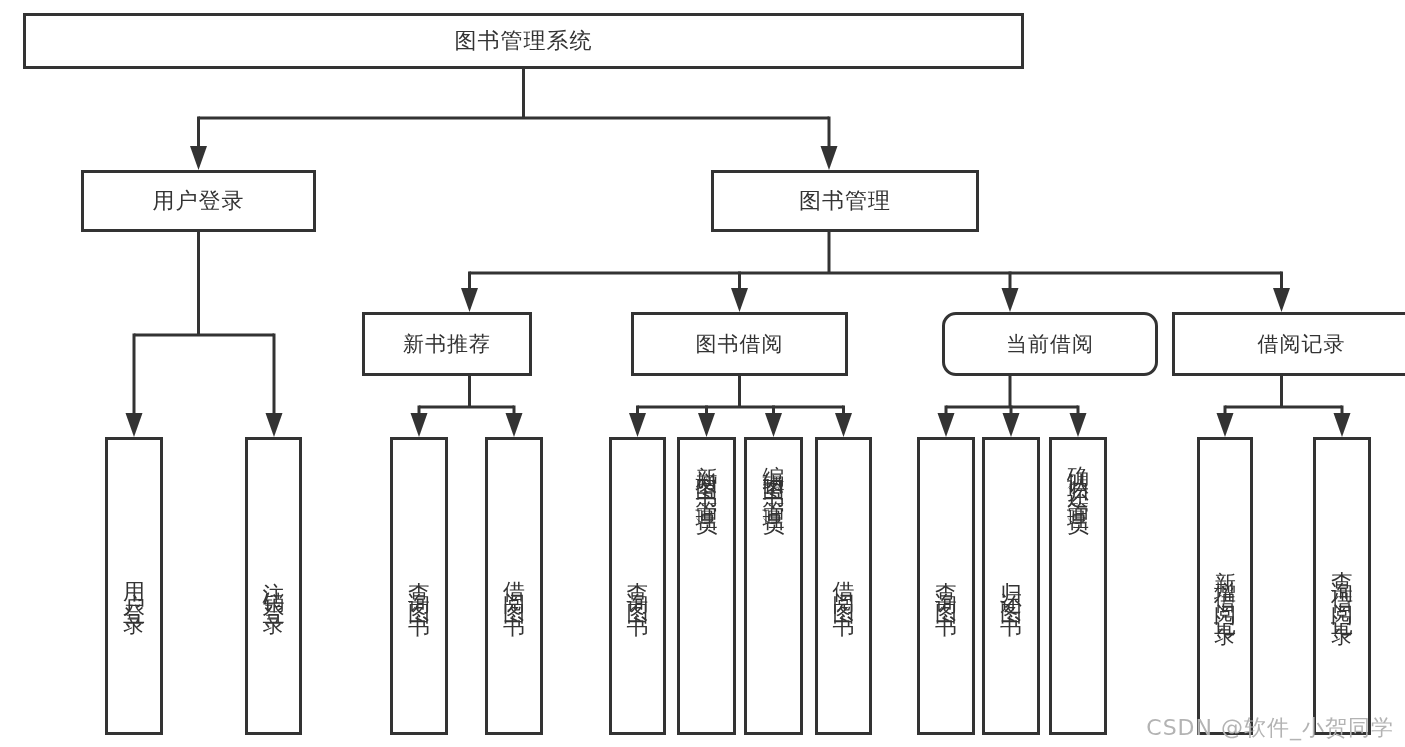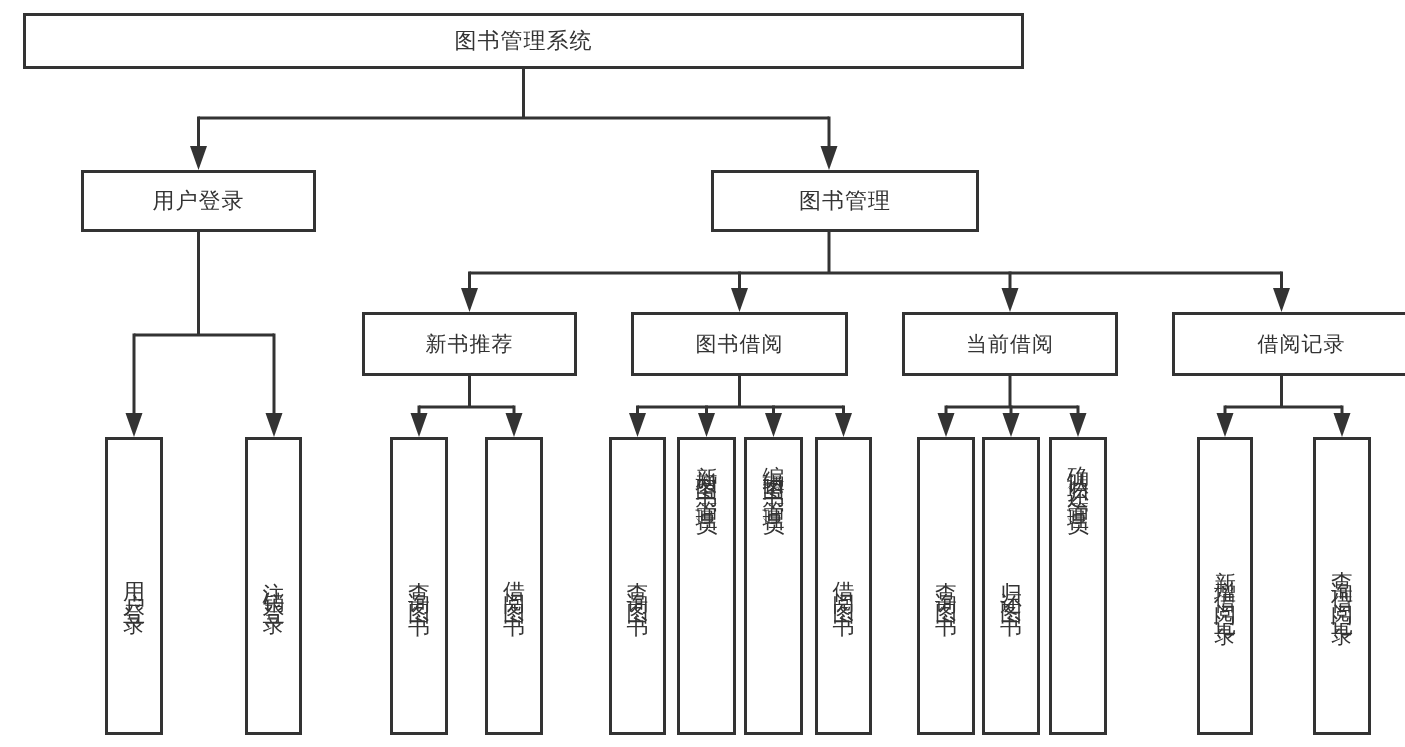--- a/index.html
+++ b/index.html
@@ -137,27 +137,27 @@
     <span class="hlabel">图书管理系统</span>
   </div>
 
   <div class="box l2a">
     <span class="hlabel">用户登录</span>
   </div>
   <div class="box l2b">
     <span class="hlabel">图书管理</span>
   </div>
 
-  <div class="box l3" style="left:362px;width:215px;">
+  <div class="box l3" style="left:362px;width:170px;">
     <span class="hlabel">新书推荐</span>
   </div>
   <div class="box l3" style="left:631px;width:217px;">
     <span class="hlabel">图书借阅</span>
   </div>
-  <div class="box l3" style="left:902px;width:216px;">
+  <div class="box l3" style="left:942px;width:216px;border-radius:14px;">
     <span class="hlabel">当前借阅</span>
   </div>
   <div class="box l3" style="left:1172px;width:259px;">
     <span class="hlabel">借阅记录</span>
   </div>
 
   <div class="box leaf" style="left:105px;width:58px;">
     <span class="v">用户登录</span>
   </div>
   <div class="box leaf" style="left:245px;width:57px;">
@@ -190,14 +190,15 @@
   <div class="box leaf fill" style="left:1049px;width:58px;">
     <span class="v">确认归还（管理员）</span>
   </div>
   <div class="box leaf" style="left:1197px;width:56px;">
     <span class="v">新增借阅记录</span>
   </div>
   <div class="box leaf" style="left:1313px;width:58px;">
     <span class="v">查询借阅记录</span>
   </div>
 
+  <div class="watermark">CSDN @软件_小贺同学</div>
 
 </div>
 
 </body></html>

